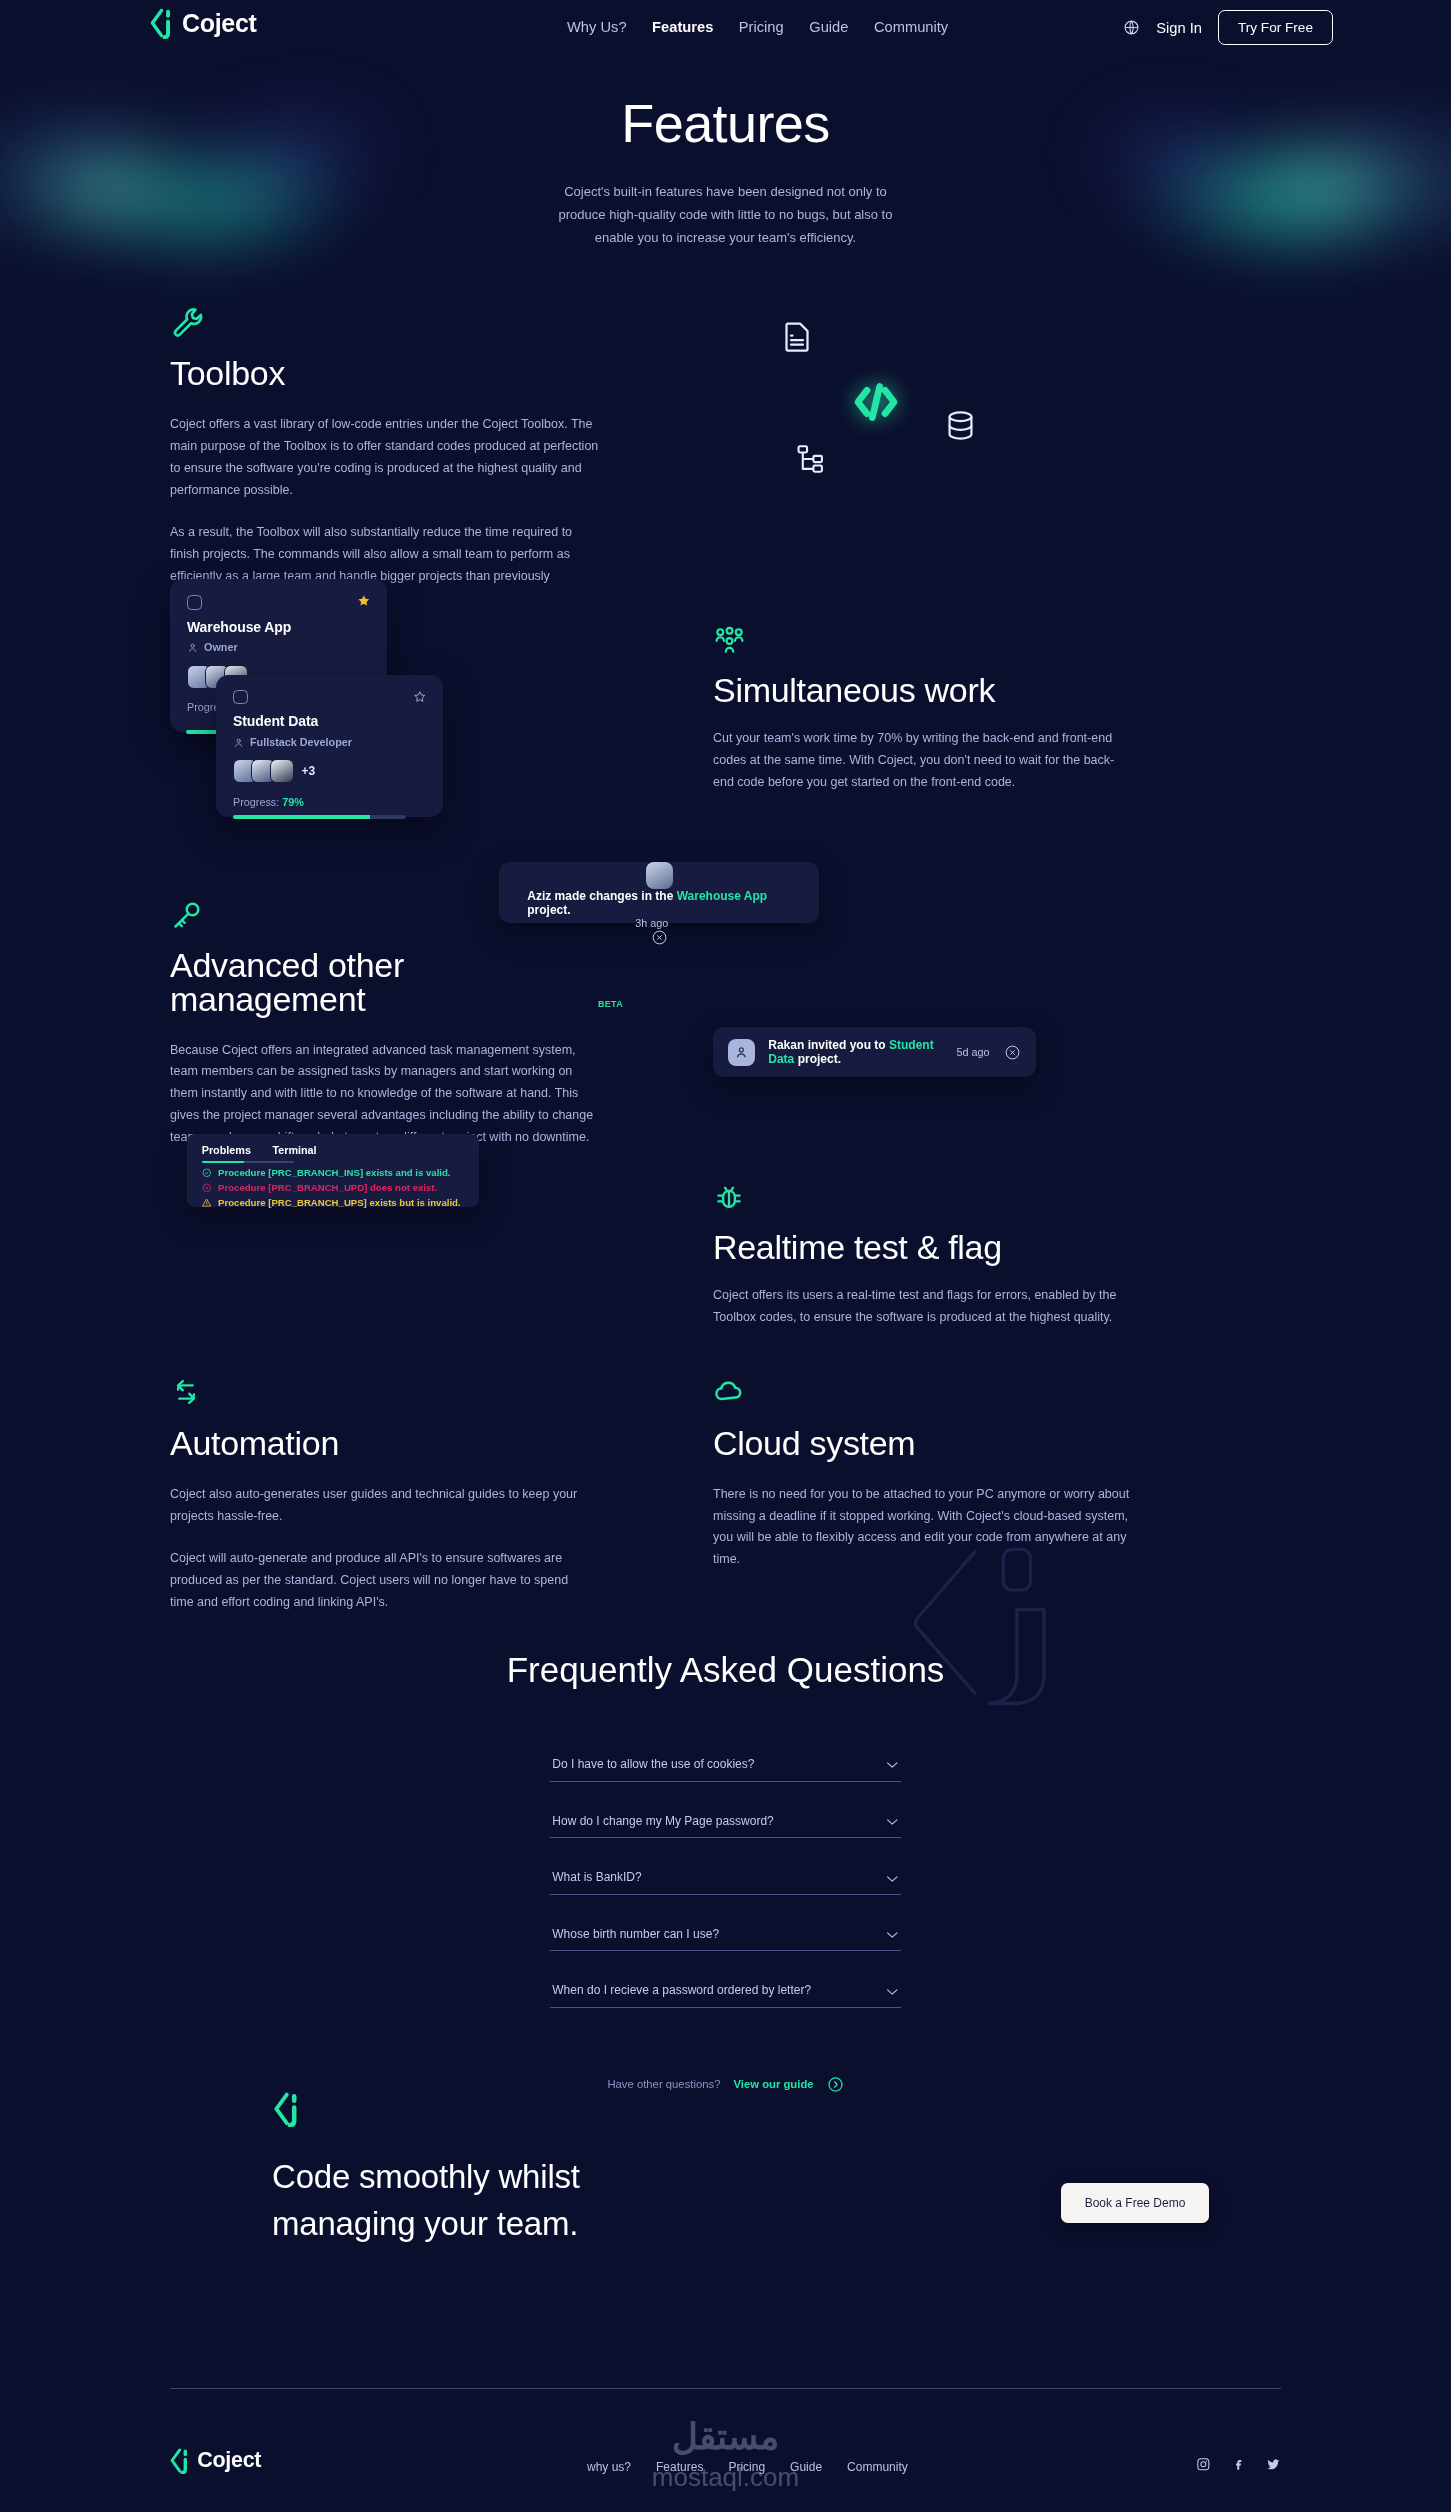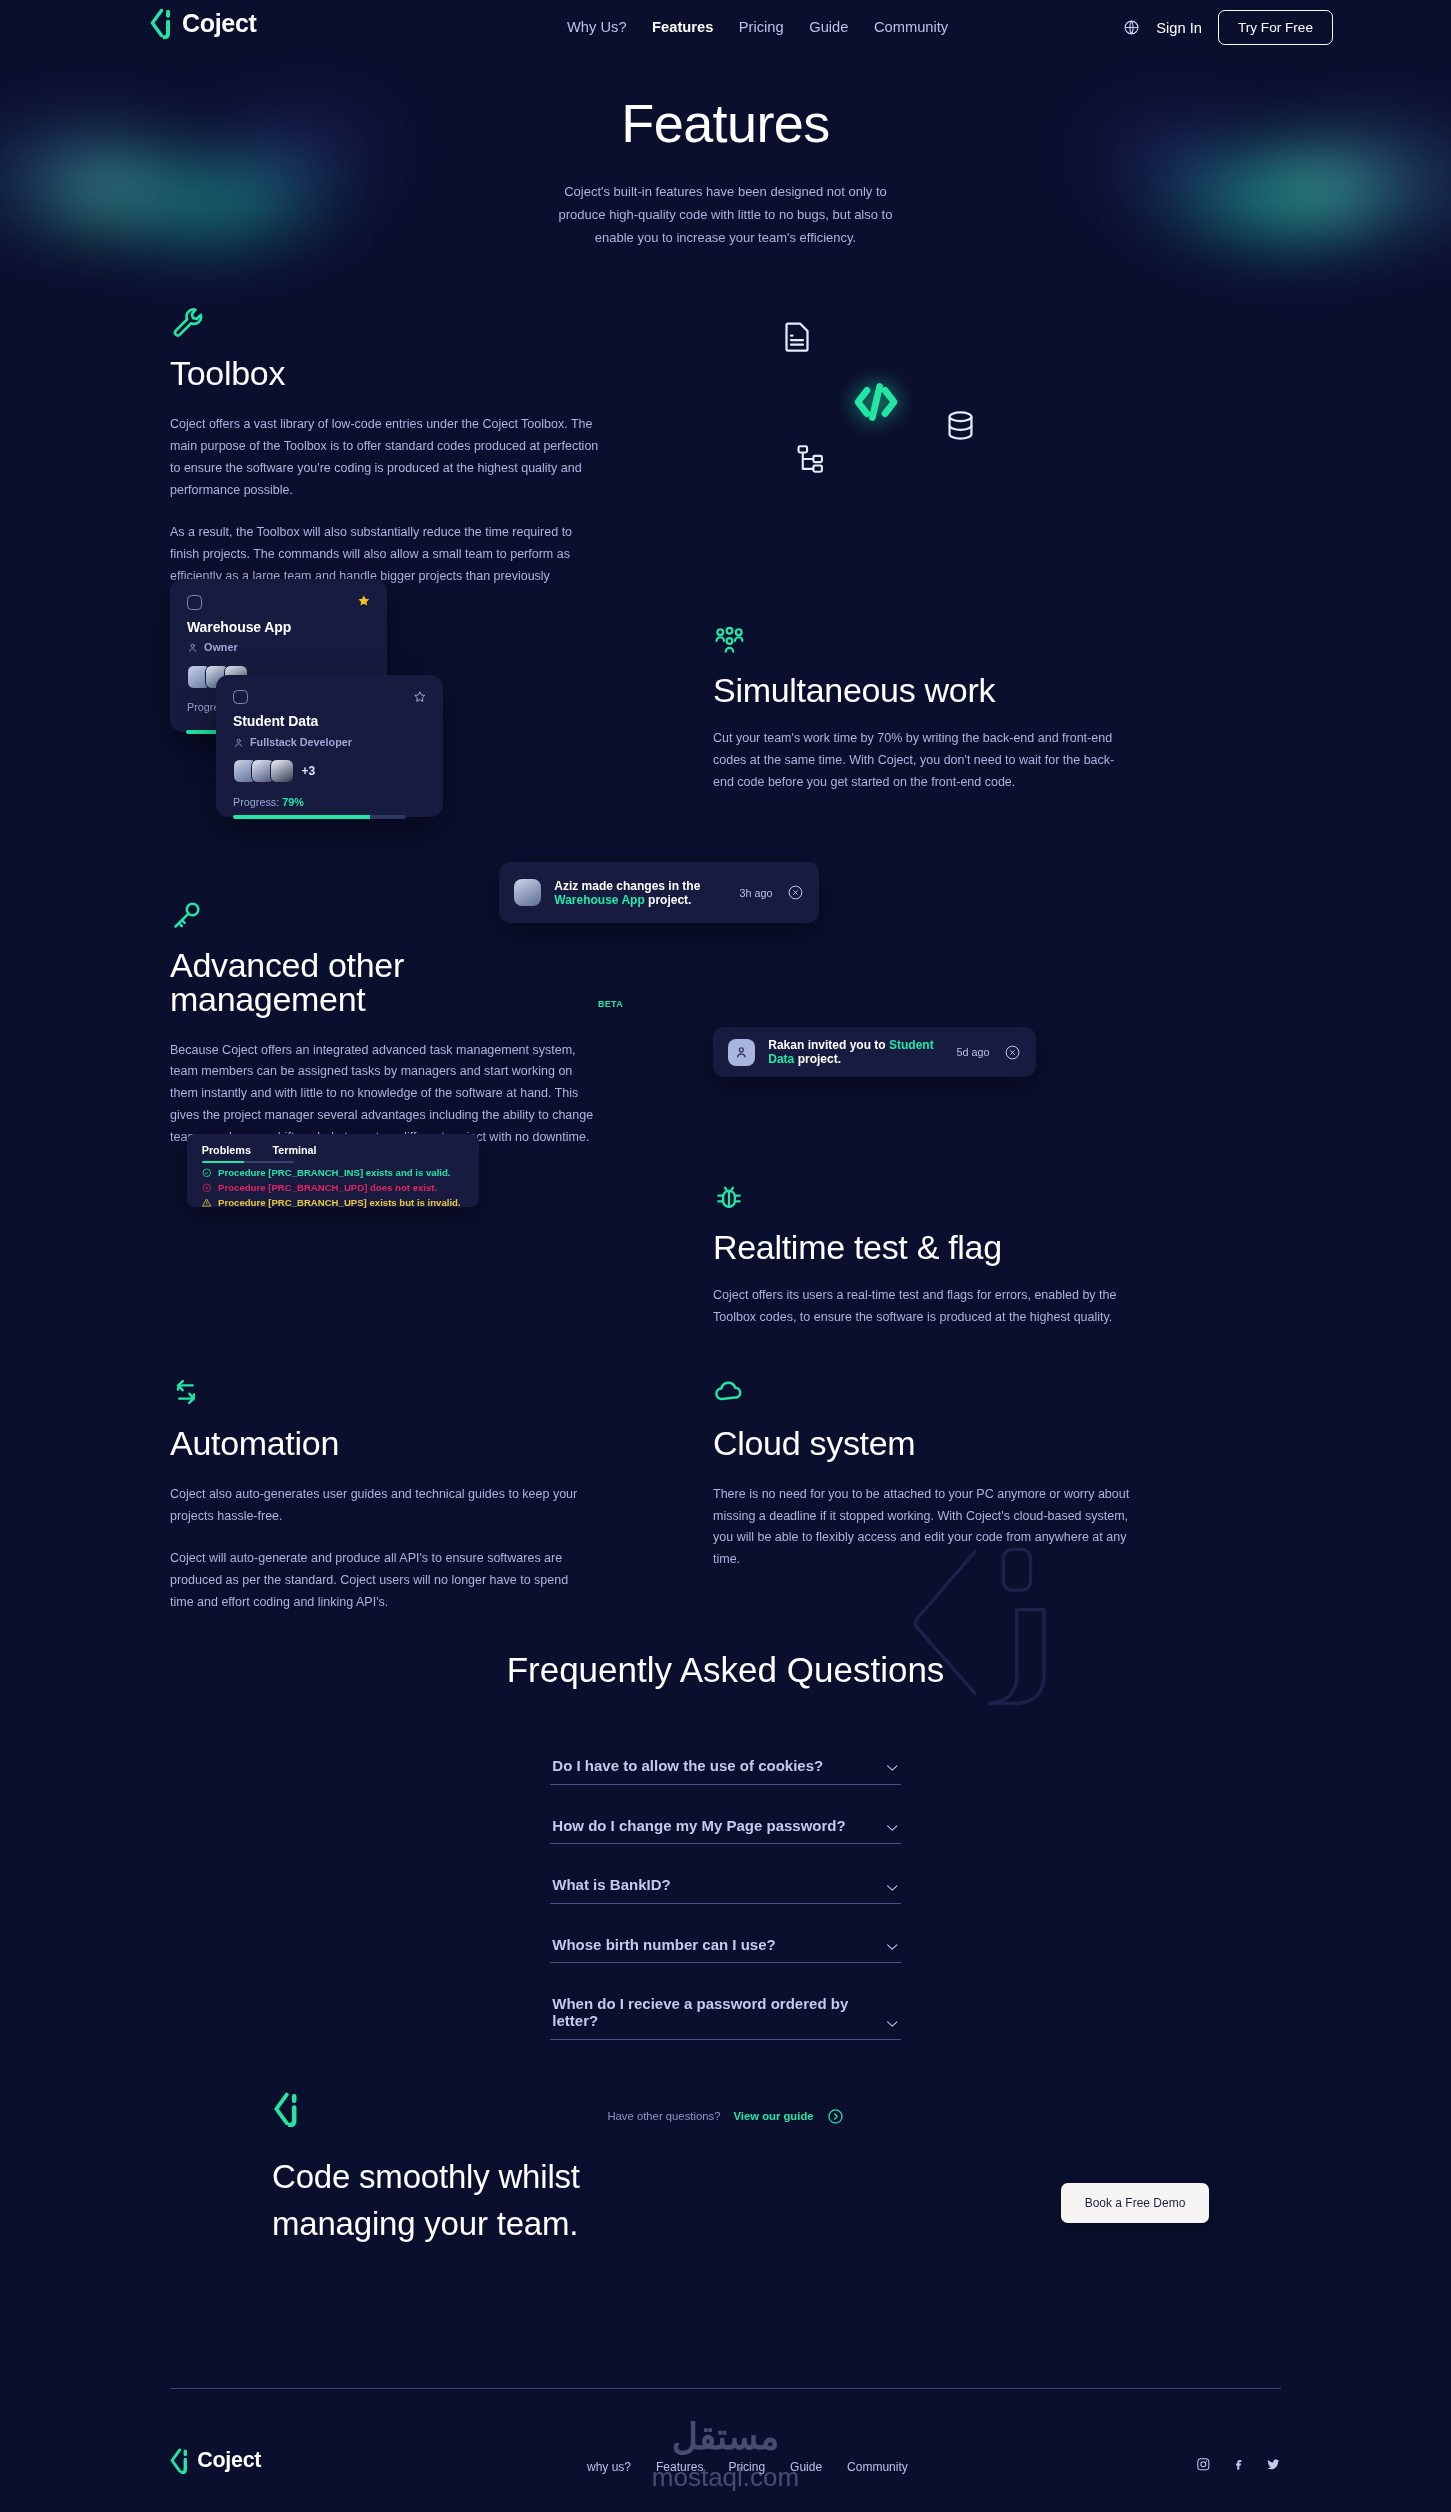--- a/index.html
+++ b/index.html
@@ -97,21 +97,21 @@
   
   .simul{position:absolute;left:713px;top:625px;width:414px;z-index:20;}
   .simul h2{margin-top:12.5px;}
   .simul p{margin-top:21.5px;}
 
   
   .toast{
     position:absolute;border-radius:11.3px;background:#171b3f;display:flex;align-items:center;
     box-shadow:0 10.2px 27px rgba(0,0,0,.42);z-index:30;
   }
-  .toast-1{left:499px;top:862px;width:320px;height:61px;padding:0 14.7px;}
+  .toast-1{left:499px;top:862px;width:320px;height:61px;padding:0 14.7px;flex-direction:column;}
   .toast-2{left:713px;top:1027px;width:323px;height:50px;padding:0 14.7px;}
   .toast .tav{width:27px;height:27px;border-radius:8px;flex:none;overflow:hidden;position:relative;}
   .toast .tmsg{flex:1;margin-left:13.6px;font-size:12px;color:#fff;font-weight:600;}
   .toast .tmsg em{font-style:normal;color:#23e6a5;}
   .toast .tago{font-size:10.8px;color:#b8c1e6;margin-right:14.7px;white-space:nowrap;}
   .toast .tx{width:17px;height:17px;flex:none;}
 
   
   .adv{position:absolute;left:170px;top:899px;width:453px;z-index:20;}
   .adv .hrow{display:flex;align-items:flex-end;gap:12.5px;margin-top:13.6px;}
@@ -144,21 +144,21 @@
   .auto p,.cloud p{margin-top:24px;}
   .auto p + p{margin-top:20.4px;}
 
   
   .bg-logo{position:absolute;left:890px;top:1539px;width:170px;height:176px;opacity:1;z-index:5;}
   .faq{position:absolute;left:0;top:1650px;width:1451px;z-index:20;text-align:center;}
   .faq h2{font-size:35px;font-weight:400;color:#fff;}
   .faq-list{width:351px;margin:67px auto 0;text-align:left;}
   .faq-item{border-bottom:0.6px solid #4b5486;padding:0 2.3px 9.6px;display:flex;align-items:flex-end;justify-content:space-between;}
   .faq-item + .faq-item{margin-top:32px;}
-  .faq-q{font-size:15px;color:#c3cbec;font-weight:700;}
+  .faq-q{font-size:12px;color:#c3cbec;font-weight:400;}
   .chev{width:12.5px;height:8px;flex:none;margin-bottom:1.7px;}
   .faq-more{margin-top:68px;display:flex;align-items:center;justify-content:center;gap:13px;}
   .faq-more .q{font-size:11.3px;color:#8a95c4;font-weight:300;}
   .faq-more .g{font-size:11.3px;color:#23e6a5;font-weight:700;}
   .faq-more .arr{width:17px;height:17px;}
 
   
   .cta{position:absolute;left:272px;top:2092px;width:930px;z-index:20;}
   .cta .mark{width:29.5px;height:35px;}
   .cta h2{margin-top:25px;font-size:33px;font-weight:400;color:#fff;line-height:1.42;letter-spacing:-0.2px;}

